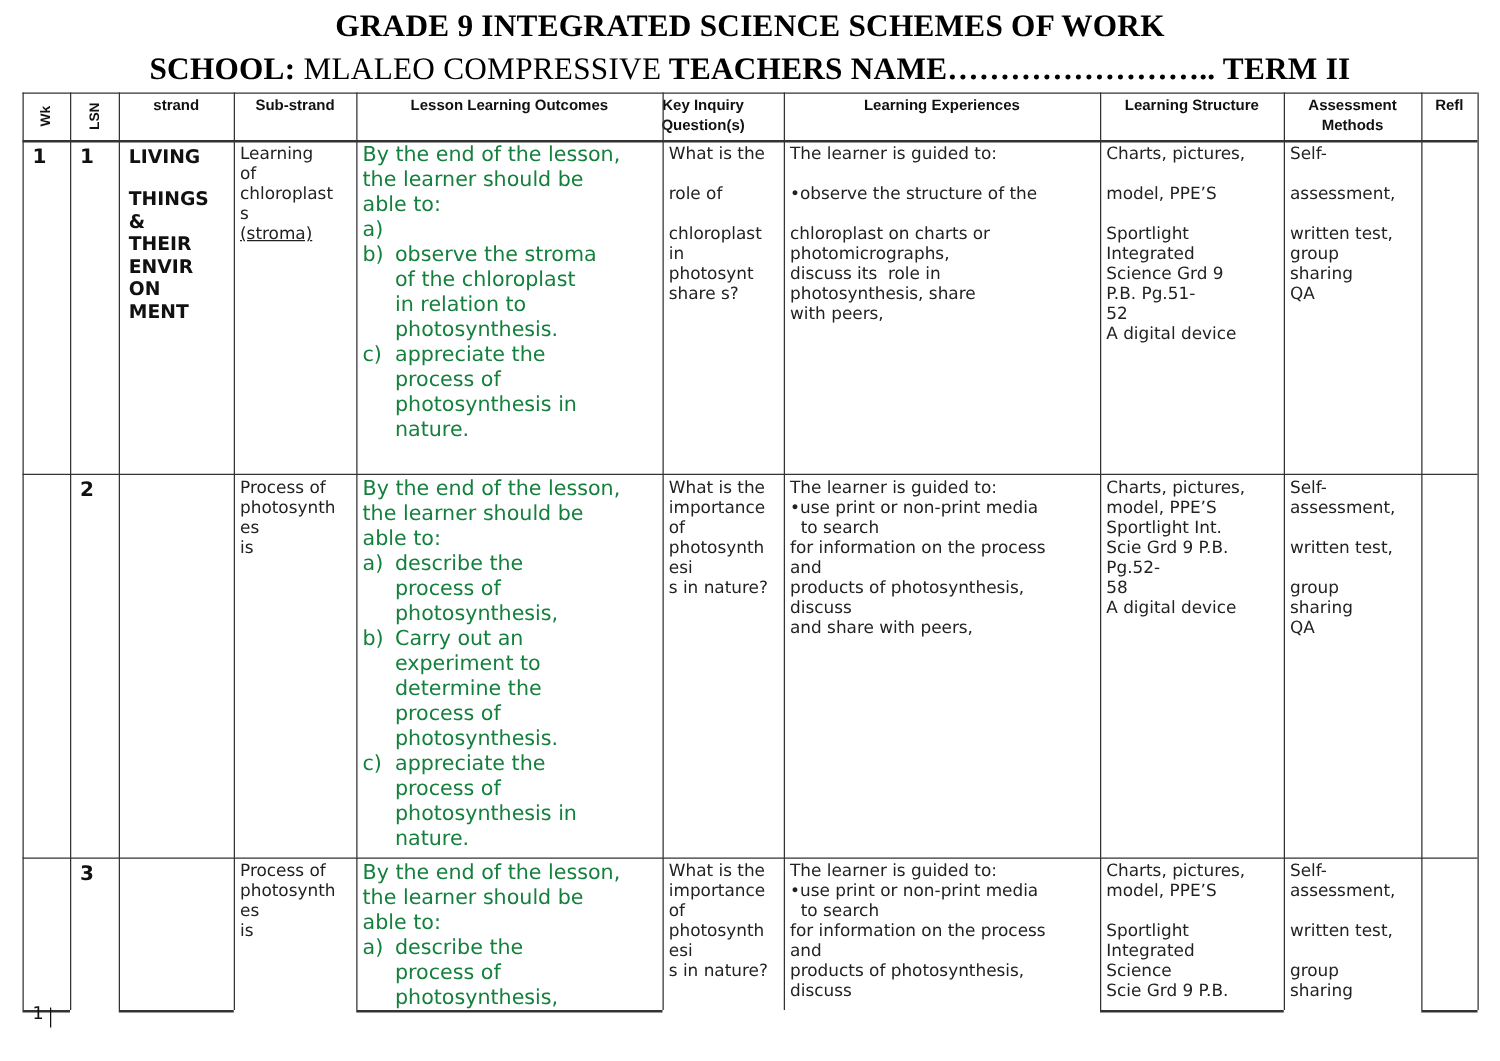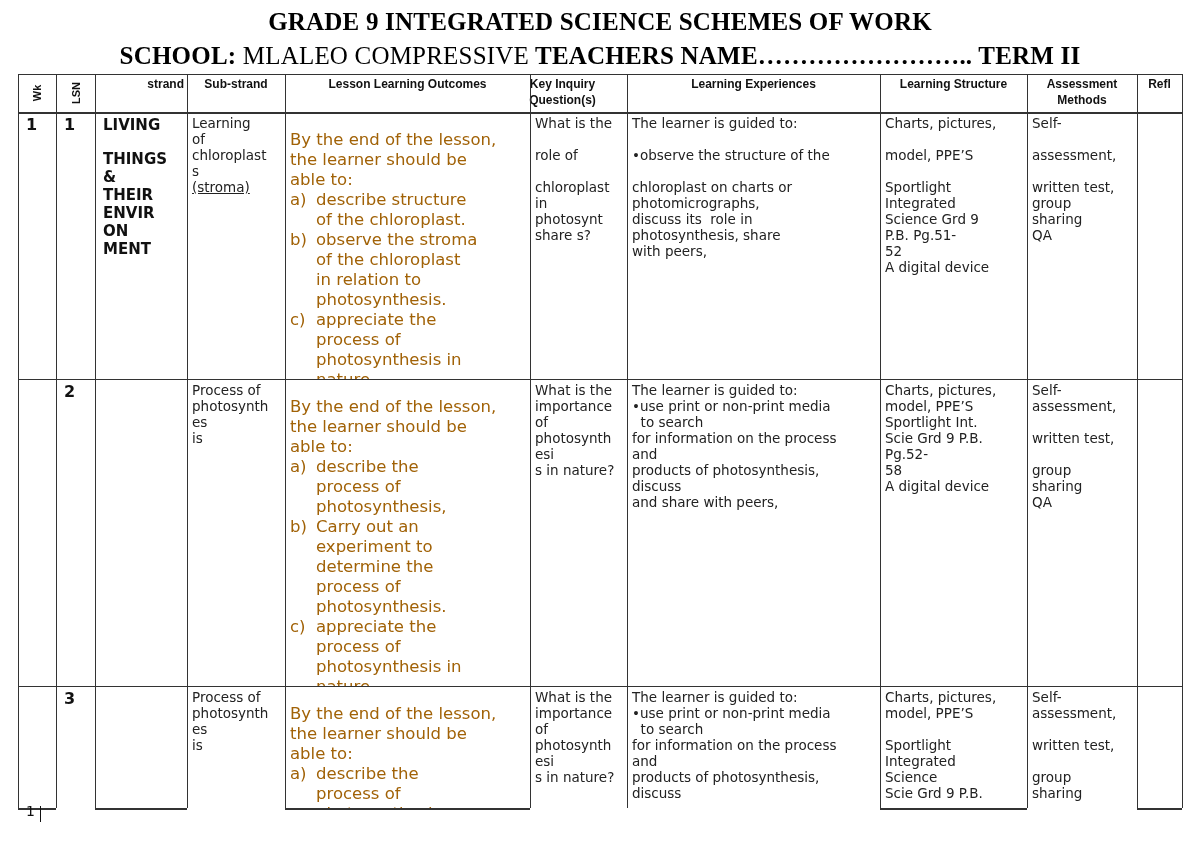--- a/index.html
+++ b/index.html
@@ -18,42 +18,42 @@
     padding:3px 5px;
   }
   .hdr {
     font-family:"Liberation Sans", sans-serif; font-weight:bold; font-size:12px; line-height:16px;
     text-align:center; color:#111; padding:2px 3px;
   }
   .vert { display:flex; align-items:center; justify-content:center; }
   .vert span { display:inline-block; transform:rotate(-90deg); font-size:11px; }
   .num { font-weight:bold; font-size:16px; padding:5px 8px; color:#111; }
   .strand { font-weight:bold; font-size:15px; line-height:18px; padding:4px 8px; color:#111; }
-  .outc { font-size:16.5px; line-height:20px; color:#a16207; padding:18px 5px; }
+  .outc { font-size:16.5px; line-height:20px; color:#15803d; padding:2px 5px; }
   .outc .li { display:flex; }
   .outc .li .lbl { width:26px; flex:none; }
   .line { position:absolute; background:#333; }
   .pgnum { position:absolute; left:26px; top:803px; font-family:"DejaVu Sans", sans-serif; font-size:14px; color:#111; }
   .pgbar { position:absolute; left:40px; top:806px; width:1px; height:16px; background:#111; }
   .blank { display:block; height:16px; }
 </style>
 </head>
 <body>
 
 <div class="title t1">GRADE 9 INTEGRATED SCIENCE SCHEMES OF WORK</div>
 <div class="title t2"><span>SCHOOL: </span><span class="school">MLALEO COMPRESSIVE</span><span>  TEACHERS NAME…………………….. TERM II</span></div>
 
 <div class="grid" id="grid">
     <div class="cell hdr vert" style="left: 0px; top: 0px; width: 38px; height: 38px;">
       <span>Wk</span>
     </div>
     <div class="cell hdr vert" style="left: 38px; top: 0px; width: 39px; height: 38px;">
       <span>LSN</span>
     </div>
-    <div class="cell hdr" style="left: 77px; top: 0px; width: 92px; height: 38px; text-align: right;"><span>strand</span></div>
+    <div class="cell hdr" style="left: 77px; top: 0px; width: 92px; height: 38px;"><span>strand</span></div>
     <div class="cell hdr" style="left: 169px; top: 0px; width: 98px; height: 38px;"><span>Sub-strand</span></div>
     <div class="cell hdr" style="left: 267px; top: 0px; width: 245px; height: 38px;"><span>Lesson Learning Outcomes</span></div>
     <div class="cell hdr" style="left: 496px; top: 0px; width: 97px; height: 38px;"><span>Key Inquiry Question(s)</span></div>
     <div class="cell hdr" style="left: 609px; top: 0px; width: 253px; height: 38px;"><span>Learning Experiences</span></div>
     <div class="cell hdr" style="left: 862px; top: 0px; width: 147px; height: 38px;"><span>Learning Structure</span></div>
     <div class="cell hdr" style="left: 1009px; top: 0px; width: 110px; height: 38px;"><span>Assessment Methods</span></div>
     <div class="cell hdr" style="left: 1119px; top: 0px; width: 45px; height: 38px;"><span>Refl</span></div>
     <div class="cell num" style="left: 0px; top: 38px; width: 38px; height: 267px;">1</div>
     <div class="cell num" style="left: 38px; top: 38px; width: 39px; height: 267px;">1</div>
     <div class="cell strand" style="left: 77px; top: 38px; width: 92px; height: 267px;">
@@ -72,24 +72,20 @@
       <div style="white-space: pre;">chloroplast</div>
       <div style="white-space: pre;">s</div>
       <div style="white-space: pre; text-decoration: underline;">(stroma)</div>
     </div>
     <div class="cell outc" style="left: 267px; top: 38px; width: 245px; height: 267px;">
       <div style="white-space: pre;">By the end of the lesson,</div>
       <div style="white-space: pre;">the learner should be</div>
       <div style="white-space: pre;">able to:</div>
       <div class="li">
         <div class="lbl">a)</div>
-        <div>
-          <div style="white-space: pre;">describe structure</div>
-          <div style="white-space: pre;">of the chloroplast.</div>
-        </div>
       </div>
       <div class="li">
         <div class="lbl">b)</div>
         <div>
           <div style="white-space: pre;">observe the stroma</div>
           <div style="white-space: pre;">of the chloroplast</div>
           <div style="white-space: pre;">in relation to</div>
           <div style="white-space: pre;">photosynthesis.</div>
         </div>
       </div>

